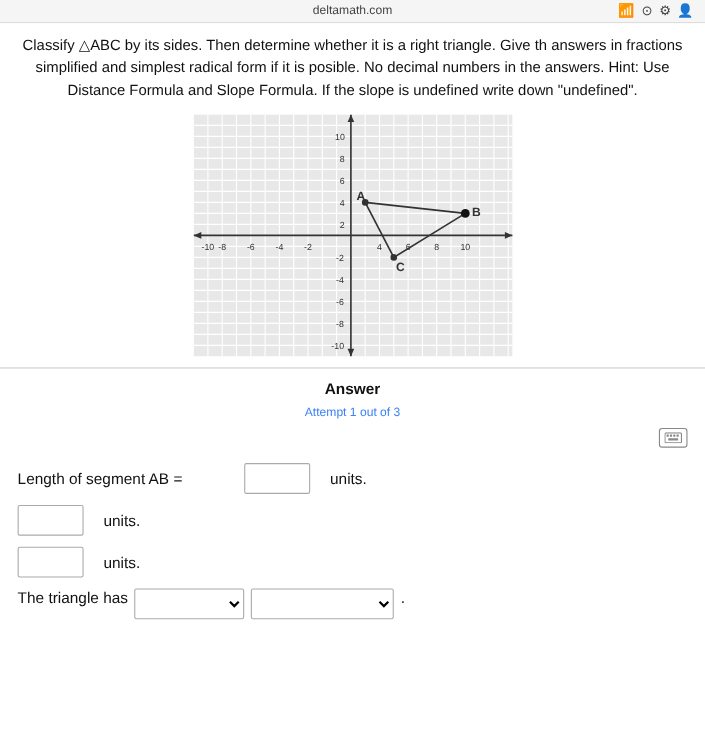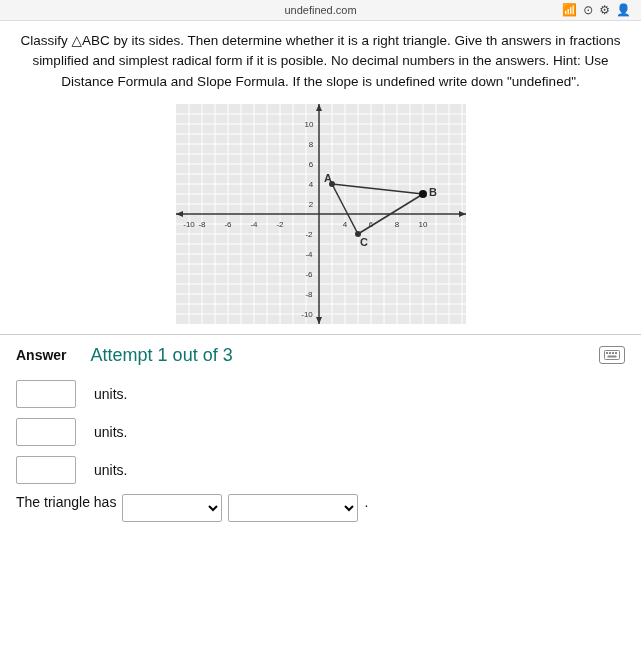--- a/index.html
+++ b/index.html
@@ -60,32 +60,33 @@
     }
 
     .answer-section {
       padding: 10px 16px;
       border-top: 1px solid #ccc;
     }
 
     .answer-header {
       display: flex;
       align-items: center;
-      gap: 24px;
+      gap: 8px;
       margin-bottom: 14px;
+      flex-direction: column;
     }
 
     .answer-header-label {
       font-weight: bold;
       font-size: 14px;
     }
 
     .attempt-label {
-      font-size: 18px;
-      color: #0f766e;
+      font-size: 11px;
+      color: #3b82f6;
     }
 
     .keyboard-icon {
       margin-left: auto;
       width: 26px;
       height: 18px;
       border: 1px solid #888;
       border-radius: 3px;
       display: flex;
       align-items: center;
@@ -139,21 +140,21 @@
     }
 
     .right-select {
       min-width: 130px;
     }
   </style>
 </head>
 <body>
 
 <div class="top-bar">
-  <span>undefined.com</span>
+  <span>deltamath.com</span>
   <div class="top-bar-right">
     <span>📶</span>
     <span>⊙</span>
     <span>⚙</span>
     <span>👤</span>
   </div>
 </div>
 
 <div class="problem-text">
   <span>Classify △ABC by its sides. Then determine whether it is a right triangle. Give th answers in fractions simplified and simplest radical form if it is posible. No decimal numbers in the answers. Hint: Use Distance Formula and Slope Formula. If the slope is undefined write down "undefined".</span>
@@ -270,20 +271,21 @@
         <rect x="2" y="2" width="2" height="2" rx="0.3" fill="#888"></rect>
         <rect x="5" y="2" width="2" height="2" rx="0.3" fill="#888"></rect>
         <rect x="8" y="2" width="2" height="2" rx="0.3" fill="#888"></rect>
         <rect x="11" y="2" width="2" height="2" rx="0.3" fill="#888"></rect>
         <rect x="3.5" y="5.5" width="9" height="2" rx="0.3" fill="#888"></rect>
       </svg>
     </div>
   </div>
 
   <div class="input-row">
+    <label>Length of segment AB =</label>
     <input type="text" class="input-box" value="" style="">
     <span class="units-label">units.</span>
   </div>
 
   <div class="input-row">
     <input type="text" class="input-box" value="" style="">
     <span class="units-label">units.</span>
   </div>
 
   <div class="input-row">

